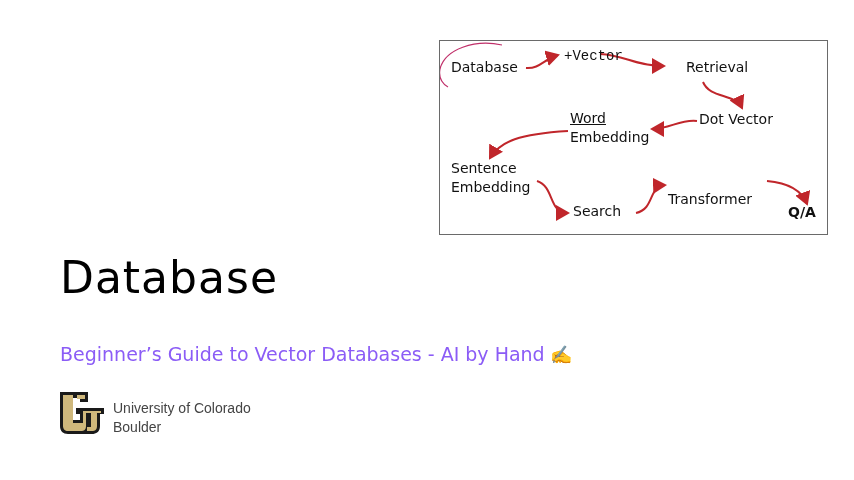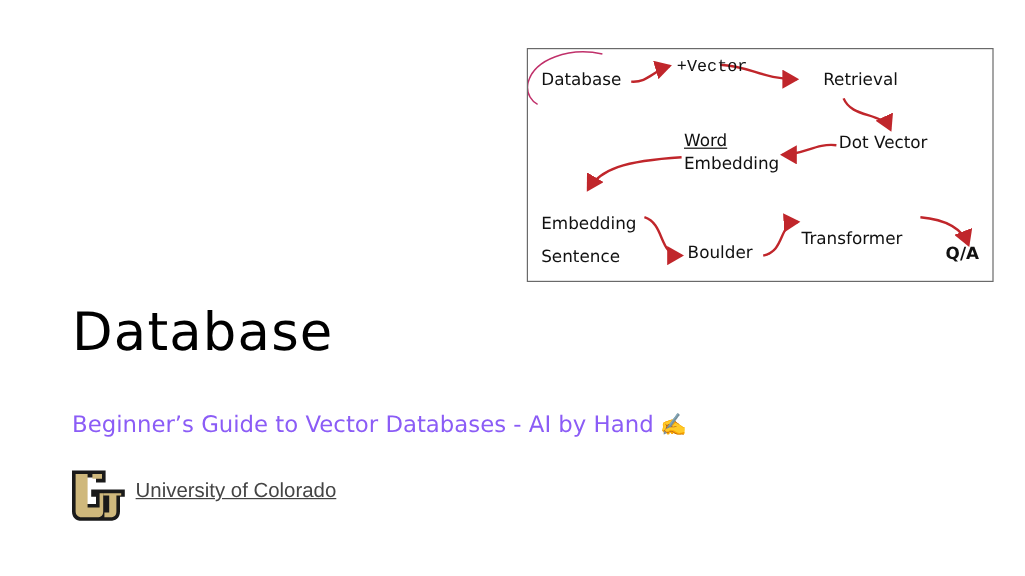--- a/index.html
+++ b/index.html
@@ -26,23 +26,22 @@
     position:absolute; left:60px; top:341px;
     font-family:"DejaVu Sans", sans-serif; font-size:19px; color:#8b5cf6;
     line-height:26px; white-space:nowrap;
   }
   .subtitle .emoji { font-size:18px; }
   .logo {
     position:absolute; left:58px; top:388px; width:48px; height:48px;
   }
   .univ {
     position:absolute; left:113px; top:399px;
-    font-family:"Liberation Sans", sans-serif; font-size:17px; color:#444;
+    font-family:"Liberation Sans", sans-serif; font-size:14px; color:#444;
     line-height:19px;
-    text-decoration:underline;
   }
 </style>
 </head>
 <body>
 
 <div class="diagram">
   <svg width="389" height="195" viewBox="0 0 389 195">
     <defs>
       <marker id="ah" markerWidth="8" markerHeight="8" refX="6" refY="4" orient="auto">
         <path d="M0,0 L7,4 L0,8 Z" fill="#c0262b"></path>
@@ -68,23 +67,23 @@
 
       <path d="M327,140 C350,142 362,150 367,163"></path>
     </g>
   </svg>
   <span class="node" style="left:11px;top:17px;">Database</span>
   <span class="node" style="left:124px;top:6px;font-family:Liberation Mono, monospace;">+Vector</span>
   <span class="node" style="left:246px;top:17px;">Retrieval</span>
   <span class="node" style="left:259px;top:69px;">Dot Vector</span>
   <span class="node" style="left:130px;top:68px;text-decoration:underline;">Word</span>
   <span class="node" style="left:130px;top:87px;">Embedding</span>
-  <span class="node" style="left:11px;top:118px;margin-top:46px;">Sentence</span>
+  <span class="node" style="left:11px;top:118px;">Sentence</span>
   <span class="node" style="left:11px;top:137px;">Embedding</span>
-  <span class="node" style="left:133px;top:161px;">Boulder</span>
+  <span class="node" style="left:133px;top:161px;">Search</span>
   <span class="node" style="left:228px;top:149px;">Transformer</span>
   <span class="node" style="left:348px;top:162px;font-weight:bold;">Q/A</span>
 </div>
 
 <div class="title">Database</div>
 
 <div class="subtitle">
   <span>Beginner’s Guide to Vector Databases - AI by Hand</span>
   <span class="emoji">✍️</span>
 </div>
@@ -95,13 +94,14 @@
     <path d="M2,4 H30 V14 H22 V10 H12 V32 H22 V26 H18 V20 H46 V26 H42 V38 C42,44 38,46 34,46 H10 C5,46 2,43 2,38 Z" fill="#1a1a1a"></path>
 
     <path d="M5,7 H27 V11 H19 V7 H15 V35 H25 V23 H21 V23 H28 V38 C28,42 26,43 23,43 H10 C7,43 5,41 5,38 Z" fill="#cfb87c"></path>
 
     <path d="M28,23 H43 V25 H39 V38 C39,42 37,43 34,43 H29 V39 H33 V25 H28 Z" fill="#cfb87c"></path>
   </svg>
 </div>
 
 <div class="univ">
   <div>University of Colorado</div>
+  <div>Boulder</div>
 </div>
 
 </body></html>

